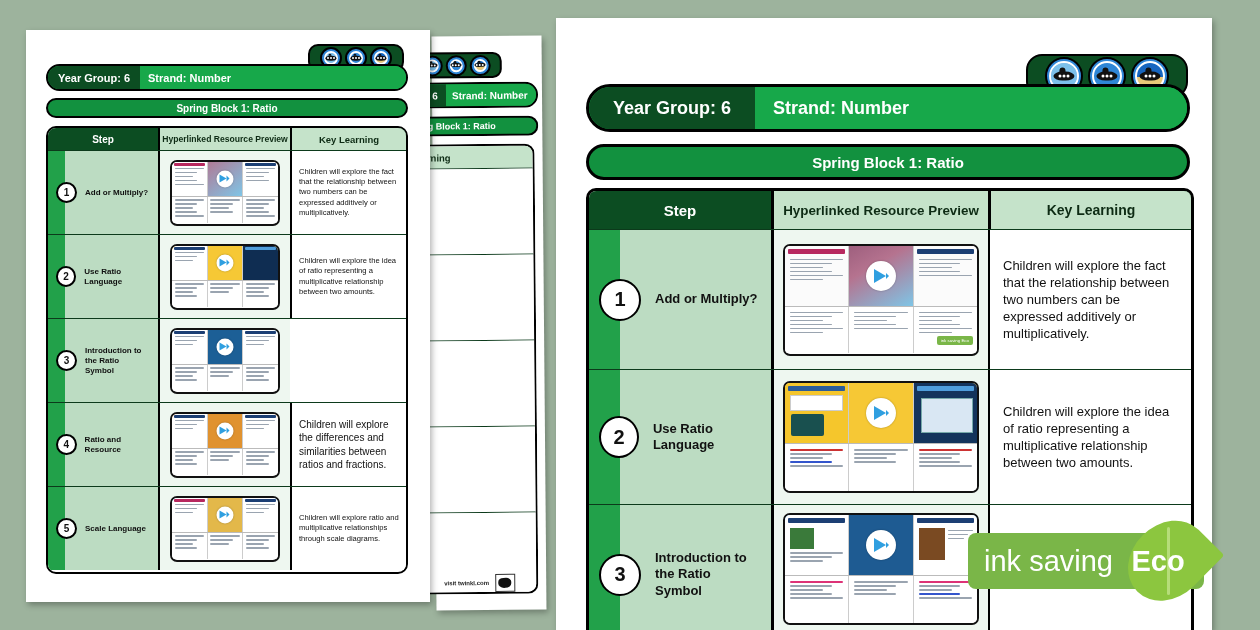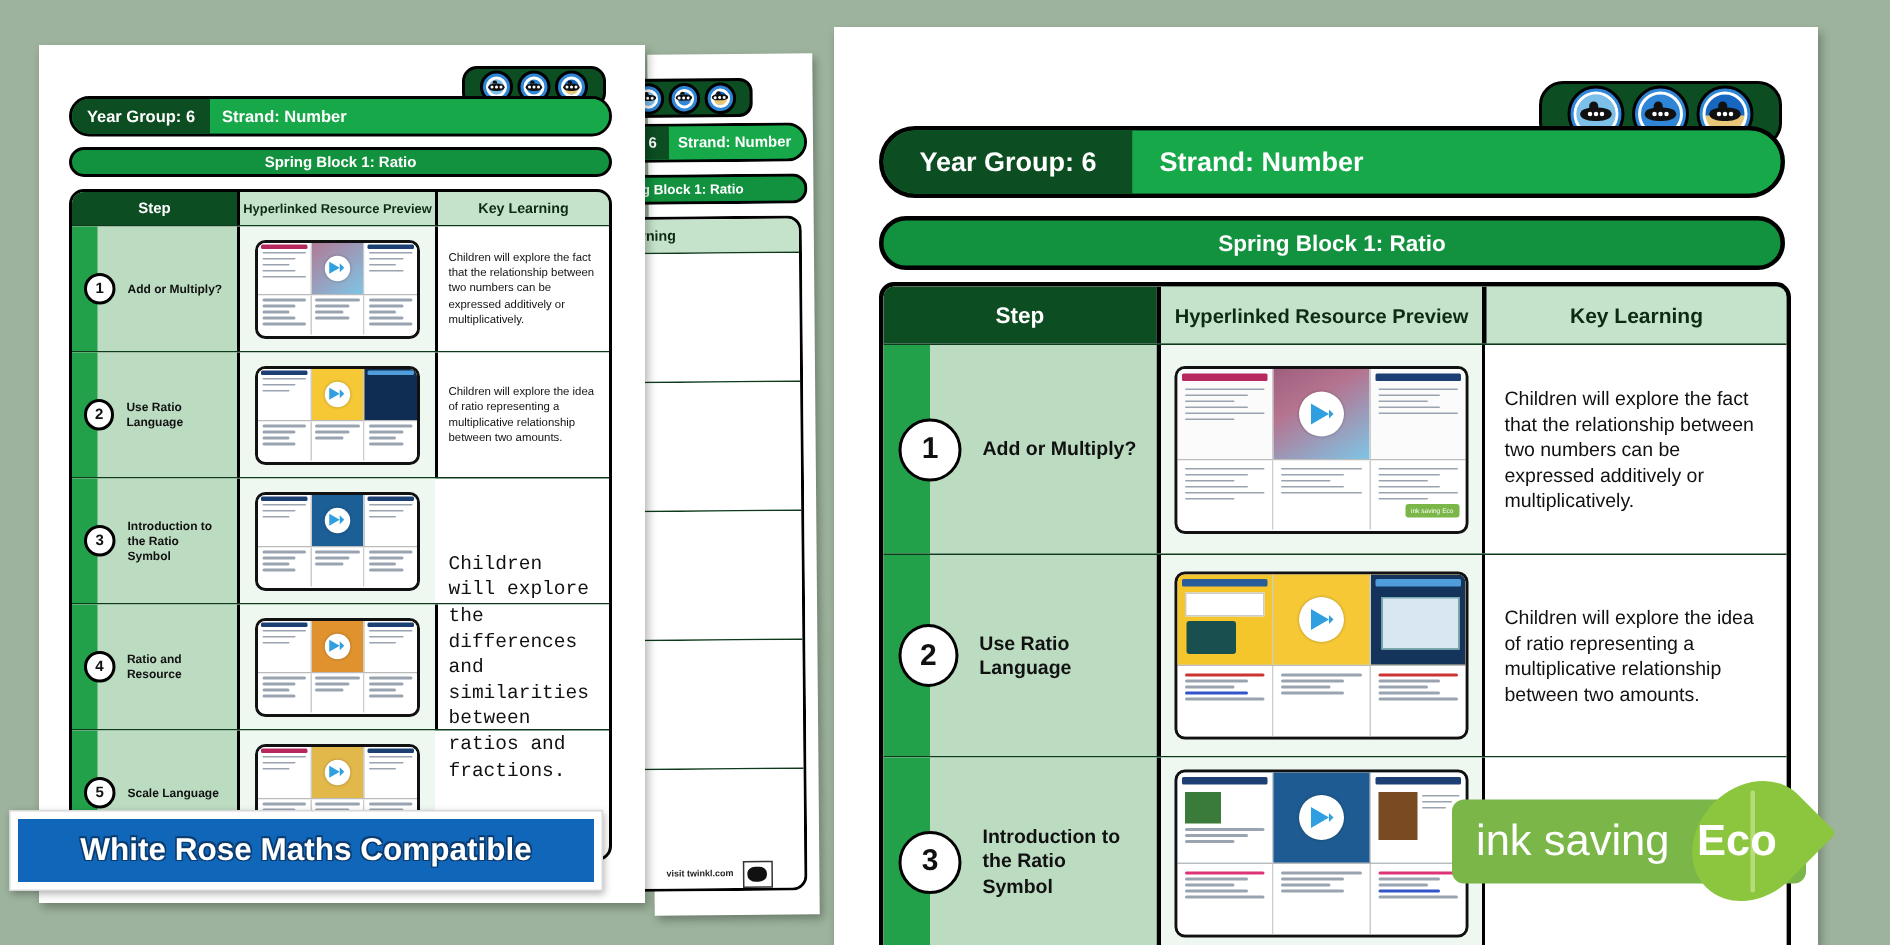--- a/index.html
+++ b/index.html
@@ -516,21 +516,21 @@
                     <i></i>
                   </div>
                 </div>
             </div>
             <span class="play" style="width:17px;height:17px;">
               <span style="border-style:solid;border-width:4px 0 4px 7px;border-color:transparent transparent transparent #2f9fe0;margin-left:2px;"></span>
             </span>
           </div>
         </div>
         <div class="c-key" style="flex:1; padding:0 7px;">
-          <p style="font-size:13px;font-family:Liberation Mono, monospace;">Children will explore the differences and similarities between ratios and fractions.</p>
+          <p style="font-size:10px;">Children will explore the differences and similarities between ratios and fractions.</p>
         </div>
       </div>
 
       <div class="trow" style="height:84px;">
         <div class="c-step" style="width:110px;">
           <span class="stripe" style="width:17px;"></span>
           <span class="numcircle" style="width:21px;height:21px;font-size:10px;margin-left:8px;">5</span>
           <span class="steplabel" style="font-size:8px; margin-left:8px;">Scale Language</span>
         </div>
         <div class="c-prev" style="width:132px;">
@@ -577,29 +577,27 @@
                     <i></i>
                     <i></i>
                   </div>
                 </div>
             </div>
             <span class="play" style="width:17px;height:17px;">
               <span style="border-style:solid;border-width:4px 0 4px 7px;border-color:transparent transparent transparent #2f9fe0;margin-left:2px;"></span>
             </span>
           </div>
         </div>
+        <div class="c-key" style="flex:1; padding:0 7px;">
+          <p style="font-size:7.6px;">Children will explore ratio and multiplicative relationships through scale diagrams.</p>
+        </div>
       </div>
     </div>
   </div>
 
-  <div class="wrm" style="left:6px; top:540px; width:396px; height:54px;">
-    <div class="inner">
-      <span style="font-size:21px;">White Rose Maths Compatible</span>
-    </div>
-  </div>
 
   <div class="sheet" style="left:556px; top:18px; width:656px; height:612px;">
 
     <div class="badge-tab" style="left:470px; top:36px; width:162px; height:44px; border-radius:16px;">
       <div style="display:flex; gap:5px; align-items:center;">
         <span class="sub-badge b1" style="width:38px;height:38px;">
           <span class="water"></span>
             <span class="ring"></span>
           <span class="sub"></span>
           <span class="portholes">

